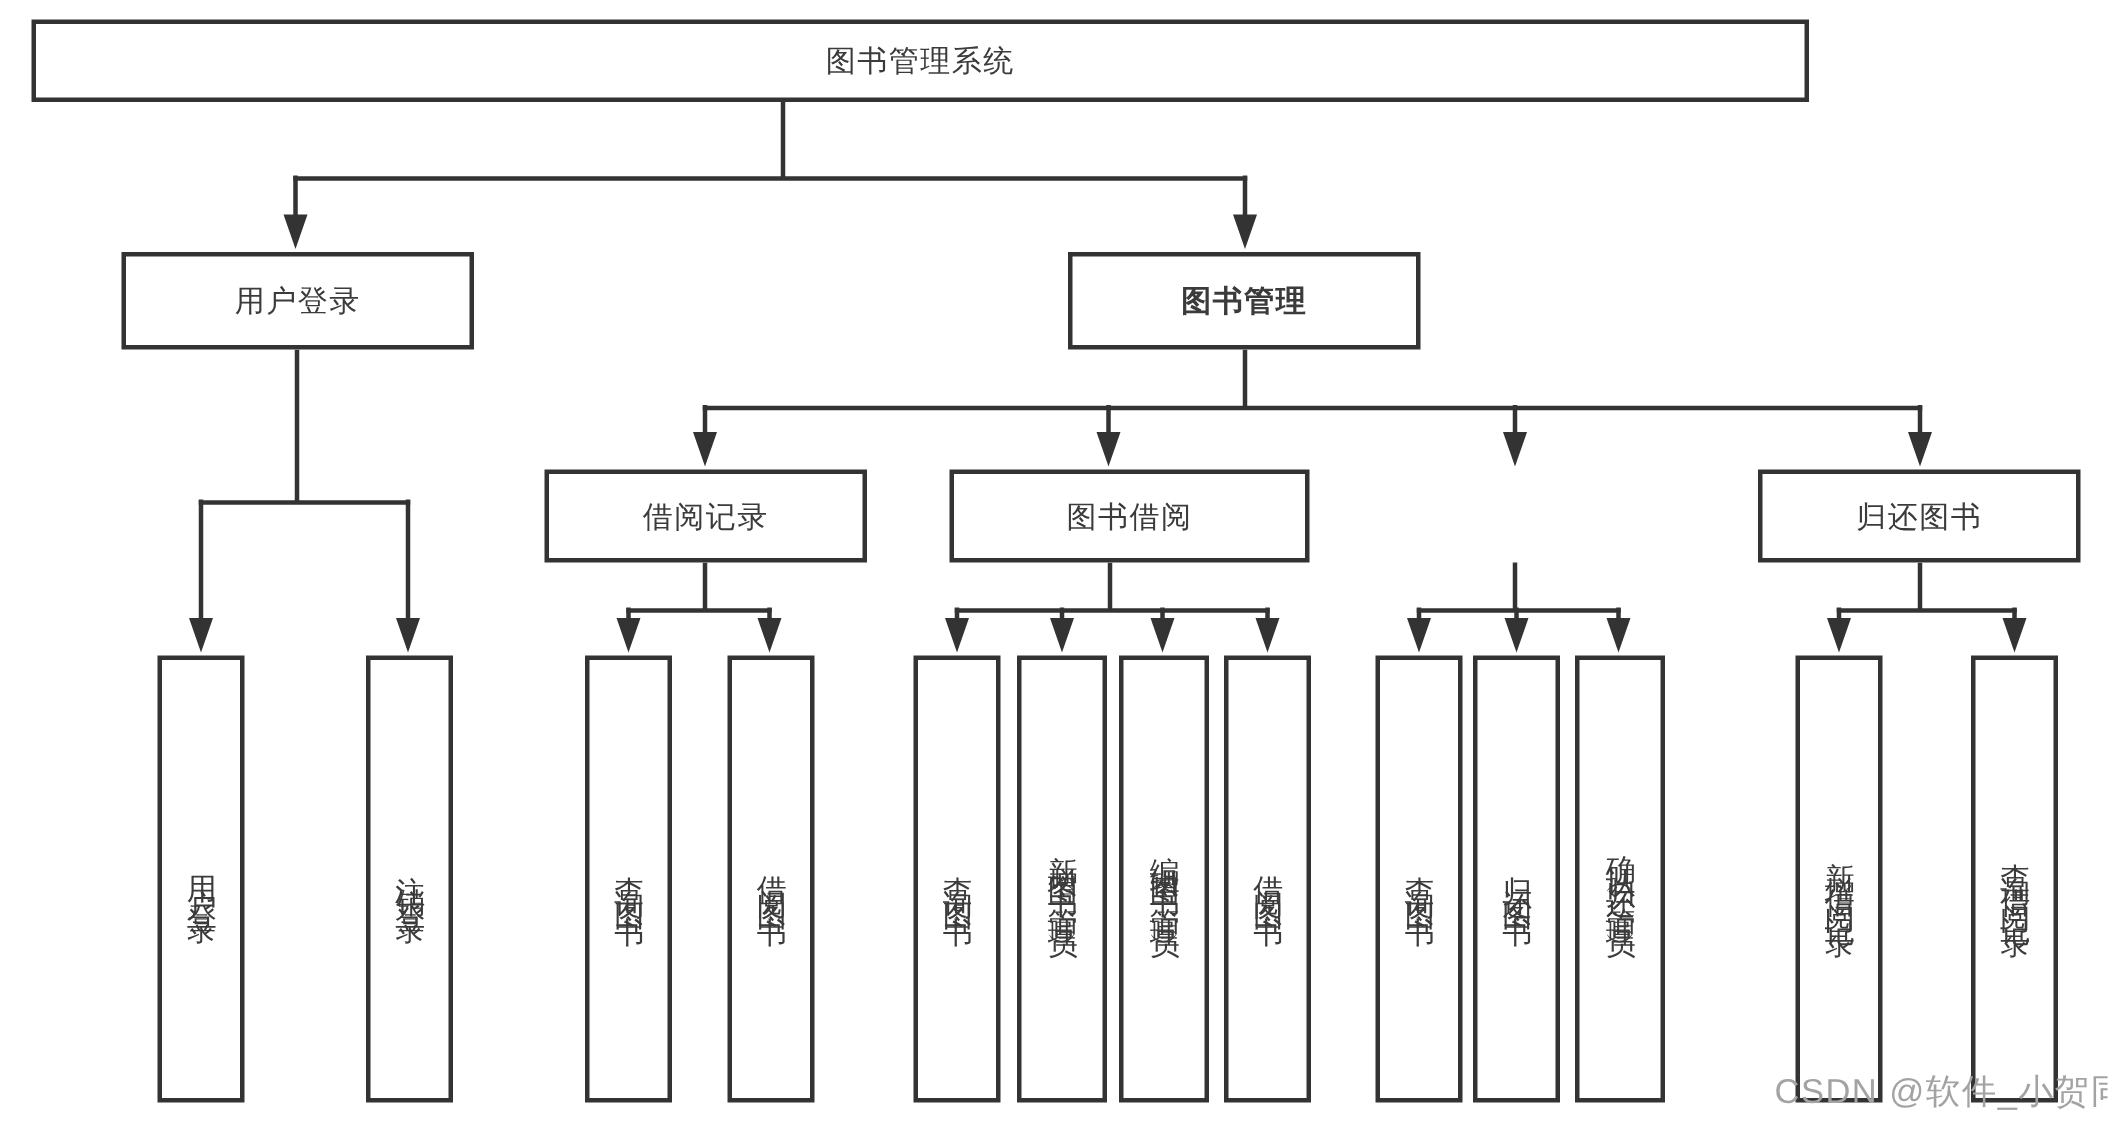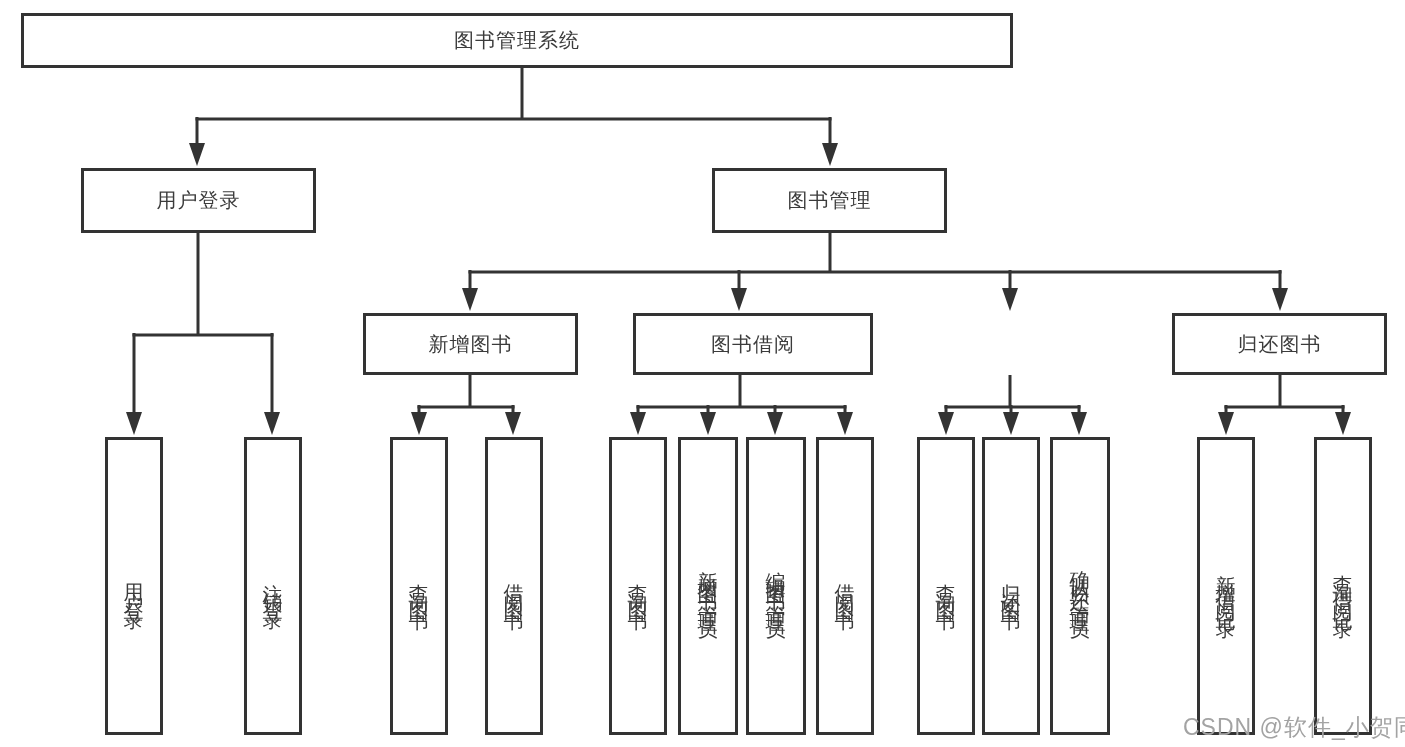--- a/index.html
+++ b/index.html
@@ -140,33 +140,33 @@
     <g>
       <line x1="1280" y1="375" x2="1280" y2="407"></line>
       <line x1="1224.5" y1="407" x2="1344.5" y2="407"></line>
       <line x1="1226" y1="405" x2="1226" y2="416"></line>
       <polygon points="1218,412 1234,412 1226,435" stroke="none"></polygon>
       <line x1="1343" y1="405" x2="1343" y2="416"></line>
       <polygon points="1335,412 1351,412 1343,435" stroke="none"></polygon>
     </g>
   </svg>
 
-  <div class="node" style="left:21px; top:13px; width:992px; height:55px;">
+  <div class="node" style="left:21px; top:13px; width:1185px; height:55px;">
     <span>图书管理系统</span>
   </div>
 
   <div class="node" style="left:81px; top:168px; width:235px; height:65px;">
     <span>用户登录</span>
   </div>
-  <div class="node" style="left:712px; top:168px; width:235px; height:65px;">
+  <div class="node" style="left:712px; top:168px; width:235px; height:65px;font-weight:bold;">
     <span>图书管理</span>
   </div>
 
   <div class="node" style="left:363px; top:313px; width:215px; height:62px;">
-    <span>新增图书</span>
+    <span>借阅记录</span>
   </div>
   <div class="node" style="left:633px; top:313px; width:240px; height:62px;">
     <span>图书借阅</span>
   </div>
   <div class="node" style="left:1172px; top:313px; width:215px; height:62px;">
     <span>归还图书</span>
   </div>
 
   <div class="vnode" style="left:105px;">
     <span class="vtext">用户登录</span>

